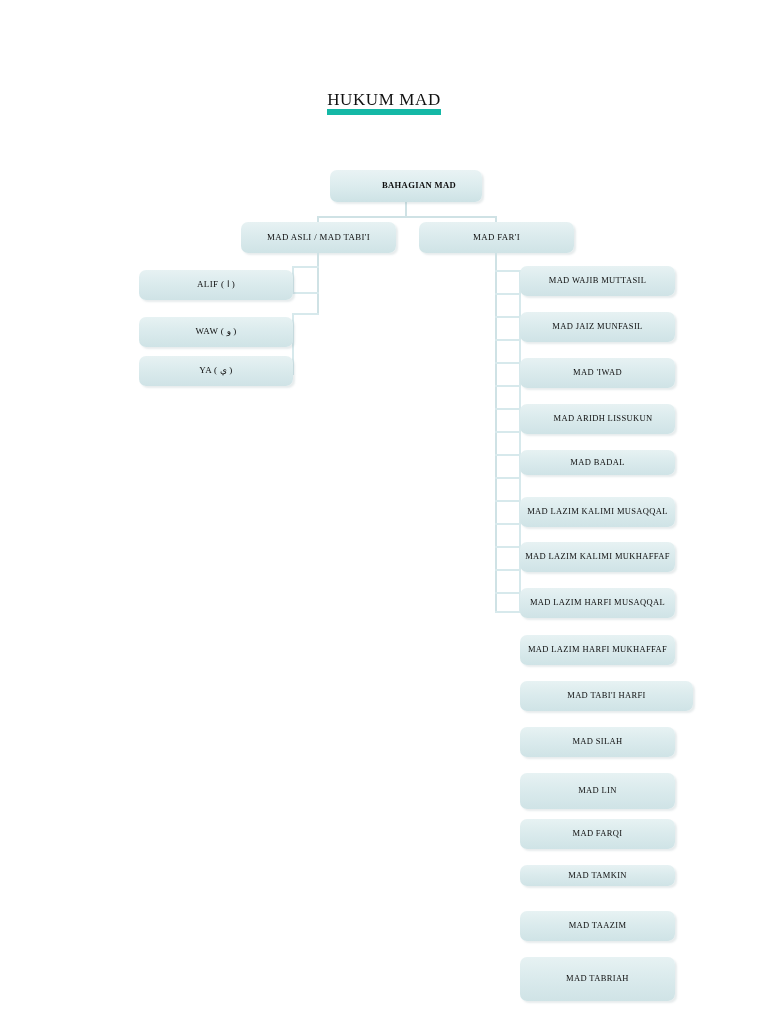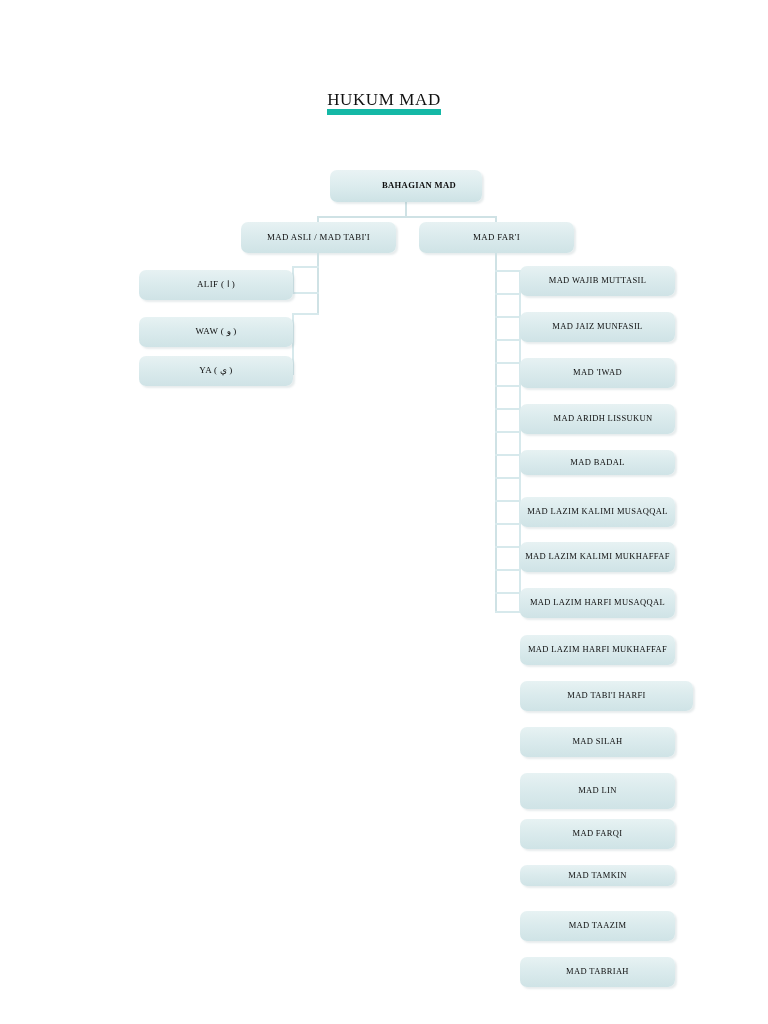--- a/index.html
+++ b/index.html
@@ -141,15 +141,15 @@
   <div class="node" style="left:520px; top:497px; width:155px; height:30px;">MAD LAZIM KALIMI MUSAQQAL</div>
   <div class="node" style="left:520px; top:588px; width:155px; height:30px;">MAD LAZIM HARFI MUSAQQAL</div>
   <div class="node" style="left:520px; top:542px; width:155px; height:30px;">MAD LAZIM KALIMI MUKHAFFAF</div>
   <div class="node" style="left:520px; top:635px; width:155px; height:30px;">MAD LAZIM HARFI MUKHAFFAF</div>
   <div class="node" style="left:520px; top:681px; width:173px; height:30px;">MAD TABI'I HARFI</div>
   <div class="node" style="left:520px; top:727px; width:155px; height:30px;">MAD SILAH</div>
   <div class="node" style="left:520px; top:773px; width:155px; height:36px;">MAD LIN</div>
   <div class="node" style="left:520px; top:819px; width:155px; height:30px;">MAD FARQI</div>
   <div class="node" style="left:520px; top:865px; width:155px; height:21px;">MAD TAMKIN</div>
   <div class="node" style="left:520px; top:911px; width:155px; height:30px;">MAD TAAZIM</div>
-  <div class="node" style="left:520px; top:957px; width:155px; height:30px;">MAD TABRIAH</div>
+  <div class="node" style="left:520px; top:957px; width:155px; height:44px;">MAD TABRIAH</div>
 
 </div>
 
 </body></html>

